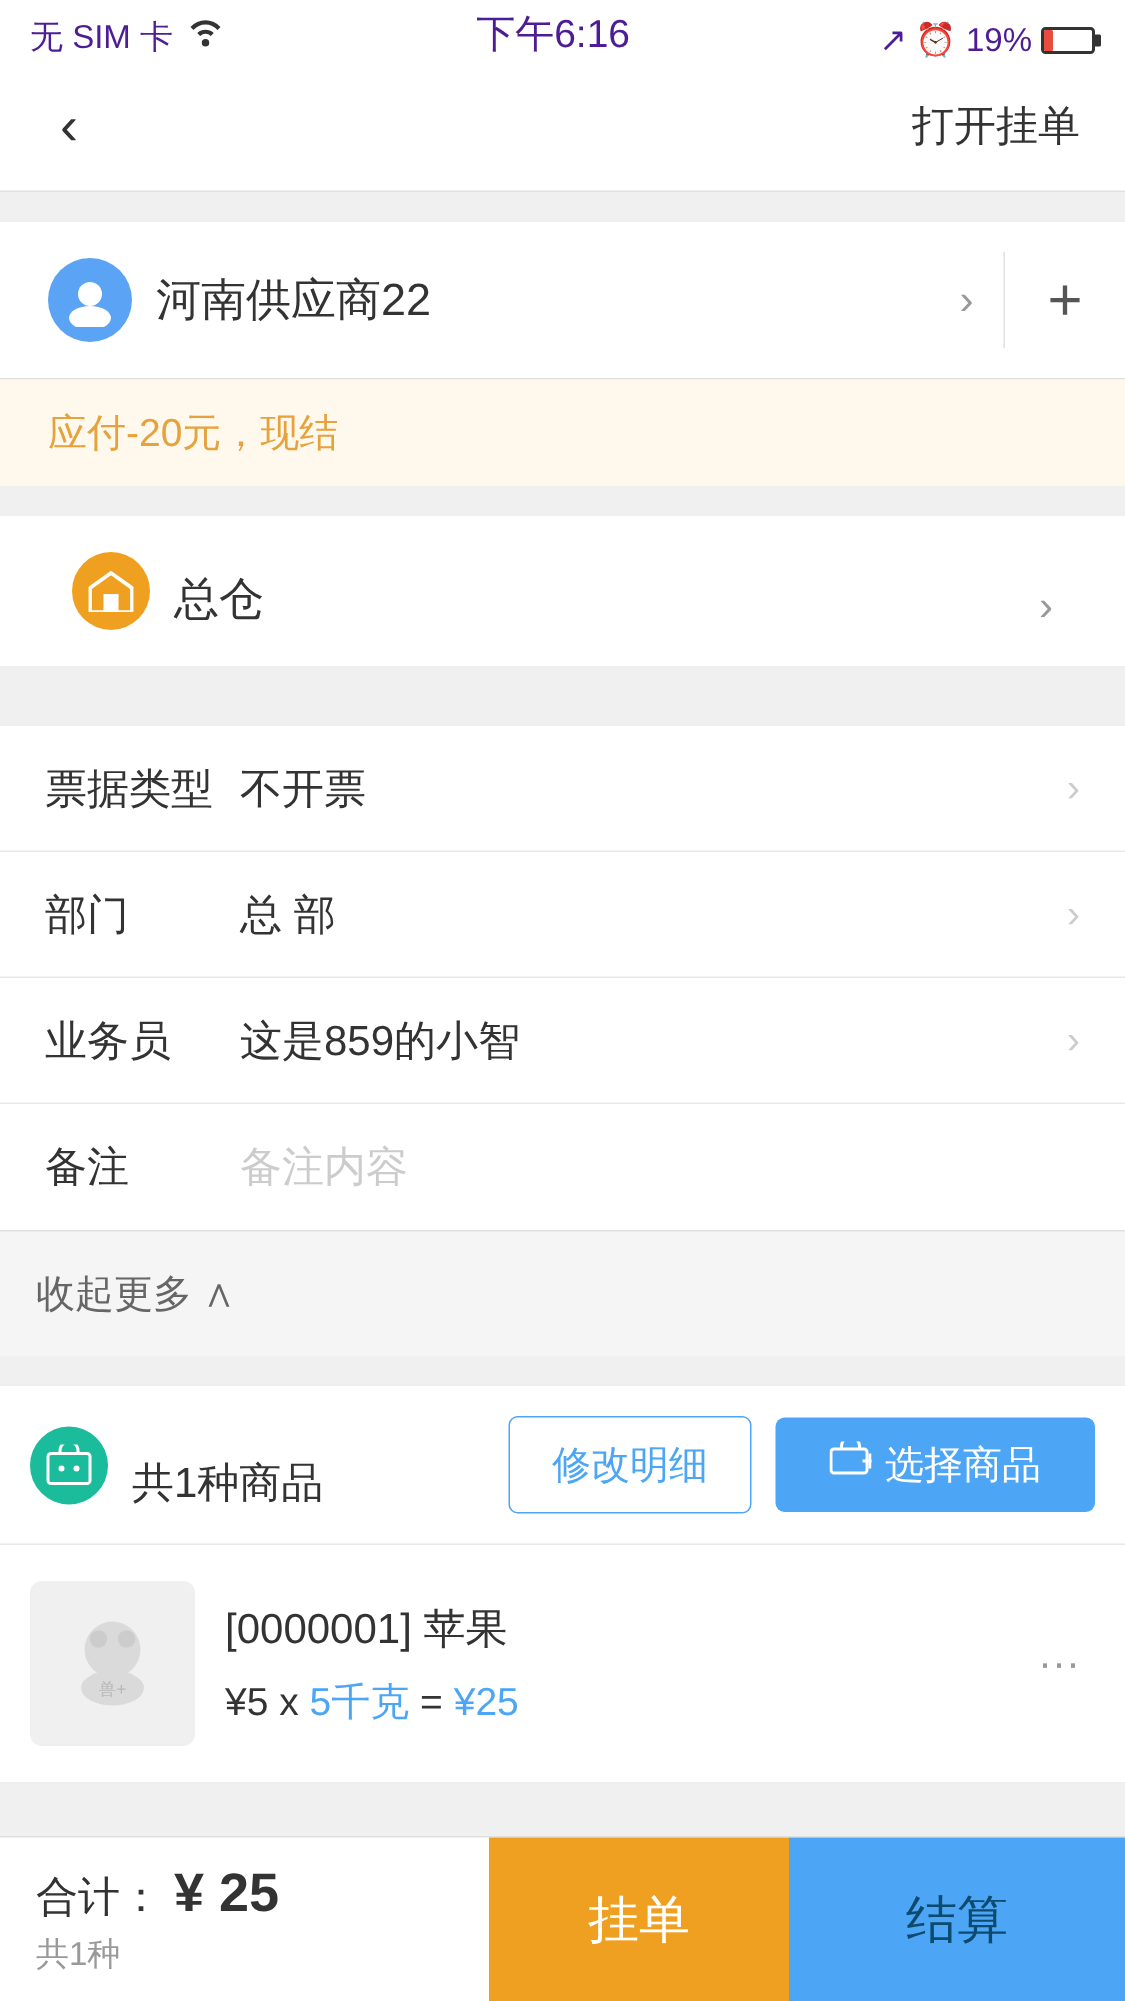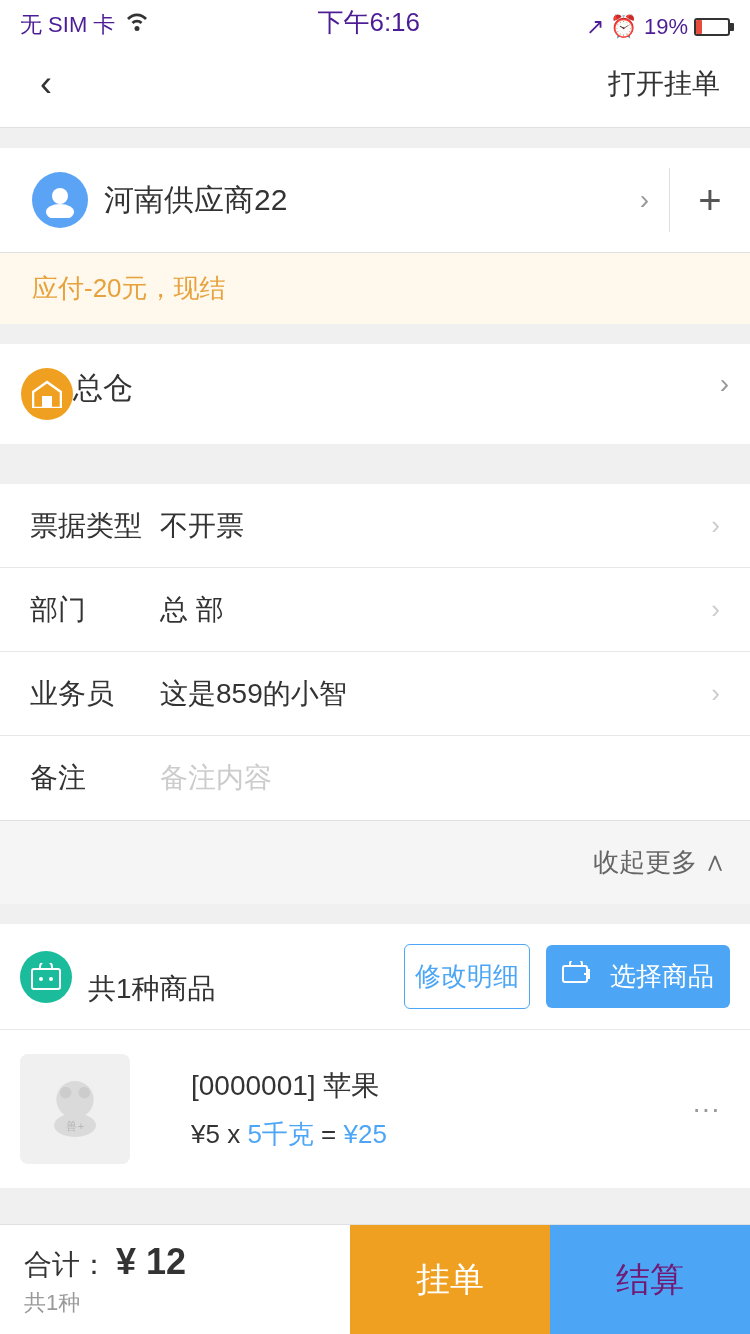--- a/index.html
+++ b/index.html
@@ -103,22 +103,23 @@
       margin-bottom: 20px;
     }
 
     
     .warehouse-section {
       background: #fff;
       margin-bottom: 20px;
     }
     .warehouse-row {
       display: flex;
-      align-items: flex-start;
-      padding: 24px 21px;
+      align-items: flex-end;
+      padding: 24px 48px;
+      gap: 16px;
     }
     .warehouse-icon {
       width: 52px; height: 52px; border-radius: 50%; background: #f0a020;
       display: flex; align-items: center; justify-content: center;
       font-size: 26px;
     }
     .warehouse-name {
       flex: 1; font-size: 30px; color: #333;
     }
 
@@ -146,21 +147,21 @@
     .form-placeholder {
       color: #ccc;
     }
     .form-chevron {
       color: #ccc; font-size: 26px;
     }
 
     
     .collapse-bar {
       background: #f5f5f5;
-      text-align: right;
+      text-align: left;
       padding: 24px;
       font-size: 26px;
       color: #666;
       margin-bottom: 20px;
       border-top: 1px solid #e0e0e0;
     }
 
     
     .products-section {
       background: #fff;
@@ -176,47 +177,46 @@
     .product-count-icon {
       width: 52px; height: 52px; border-radius: 50%; background: #1abc9c;
       display: flex; align-items: center; justify-content: center;
       font-size: 22px;
     }
     .product-count-text {
       flex: 1; font-size: 28px; color: #333; margin-top: 24px;
     }
     .btn-outline {
       border: 1px solid #4da6f5; color: #4da6f5; background: #fff;
-      padding: 14px 10px; border-radius: 6px; font-size: 26px; cursor: pointer;
+      padding: 14px 28px; border-radius: 6px; font-size: 26px; cursor: pointer;
     }
     .btn-blue {
       background: #4da6f5; color: #fff; border: none;
-      padding: 14px 16px; border-radius: 6px; font-size: 26px; cursor: pointer;
-      display: flex; align-items: center; gap: 20px;
+      padding: 14px 36px; border-radius: 6px; font-size: 26px; cursor: pointer;
+      display: flex; align-items: center; gap: 9px;
     }
 
     
     .product-item {
       display: flex;
       align-items: center;
       padding: 24px 20px;
       gap: 20px;
       background: #fff;
     }
     .product-thumb {
       width: 110px; height: 110px; background: #f0f0f0; border-radius: 8px;
       display: flex; align-items: center; justify-content: center;
       flex-shrink: 0;
     }
     .product-thumb svg {
       width: 70px; height: 70px; opacity: 0.4;
     }
     .product-info {
       flex: 1;
-      margin-left: 41px;
     }
     .product-name {
       font-size: 28px; color: #333; margin-bottom: 12px;
     }
     .product-price-row {
       font-size: 26px; color: #333;
     }
     .price-highlight {
       color: #4da6f5;
     }
@@ -248,21 +248,21 @@
     }
     .bottom-total-sub {
       font-size: 22px; color: #999; margin-top: 4px;
     }
     .bottom-btn-hang {
       width: 200px; background: #f0a020; color: #fff;
       display: flex; align-items: center; justify-content: center;
       font-size: 34px; cursor: pointer;
     }
     .bottom-btn-pay {
-      width: 200px; background: #4da6f5; color: #701a75;
+      width: 224px; background: #4da6f5; color: #0c4a6e;
       display: flex; align-items: center; justify-content: center;
       font-size: 34px; cursor: pointer;
     }
 
     
     .bottom-spacer { height: 130px; }
   </style>
 </head>
 <body>
 
@@ -403,19 +403,19 @@
     <span class="product-more">···</span>
   </div>
 </div>
 
 <div class="bottom-spacer"></div>
 
 <div class="bottom-bar">
   <div class="bottom-total">
     <div class="bottom-total-main">
       <span>合计：</span>
-      <span class="bottom-total-amount">¥ 12</span>
+      <span class="bottom-total-amount">¥ 25</span>
     </div>
     <div class="bottom-total-sub">共1种</div>
   </div>
   <div class="bottom-btn-hang">挂单</div>
   <div class="bottom-btn-pay">结算</div>
 </div>
 
 </body></html>

